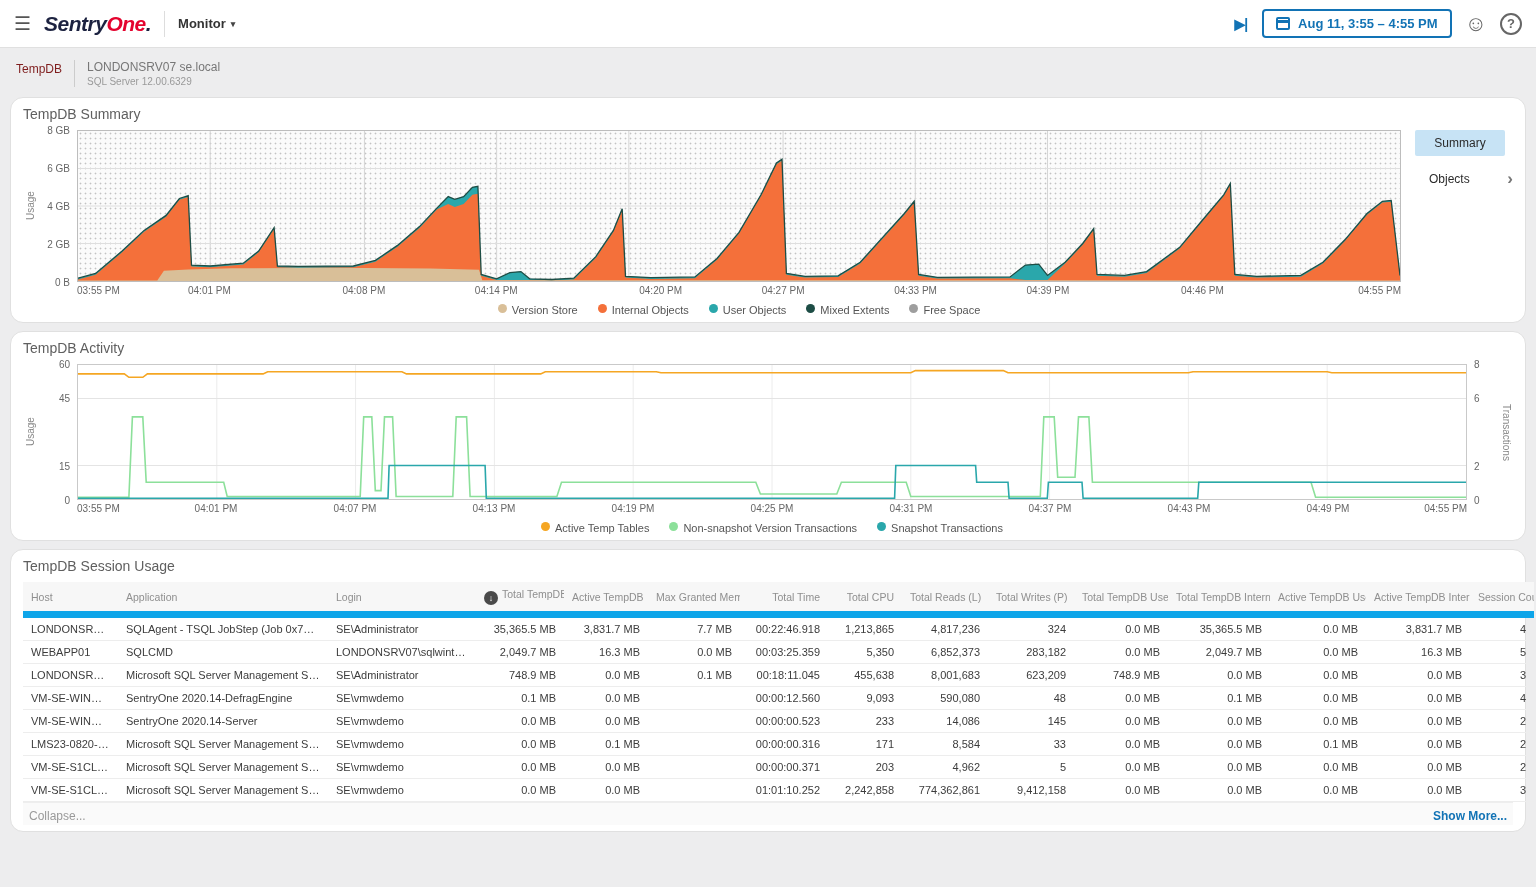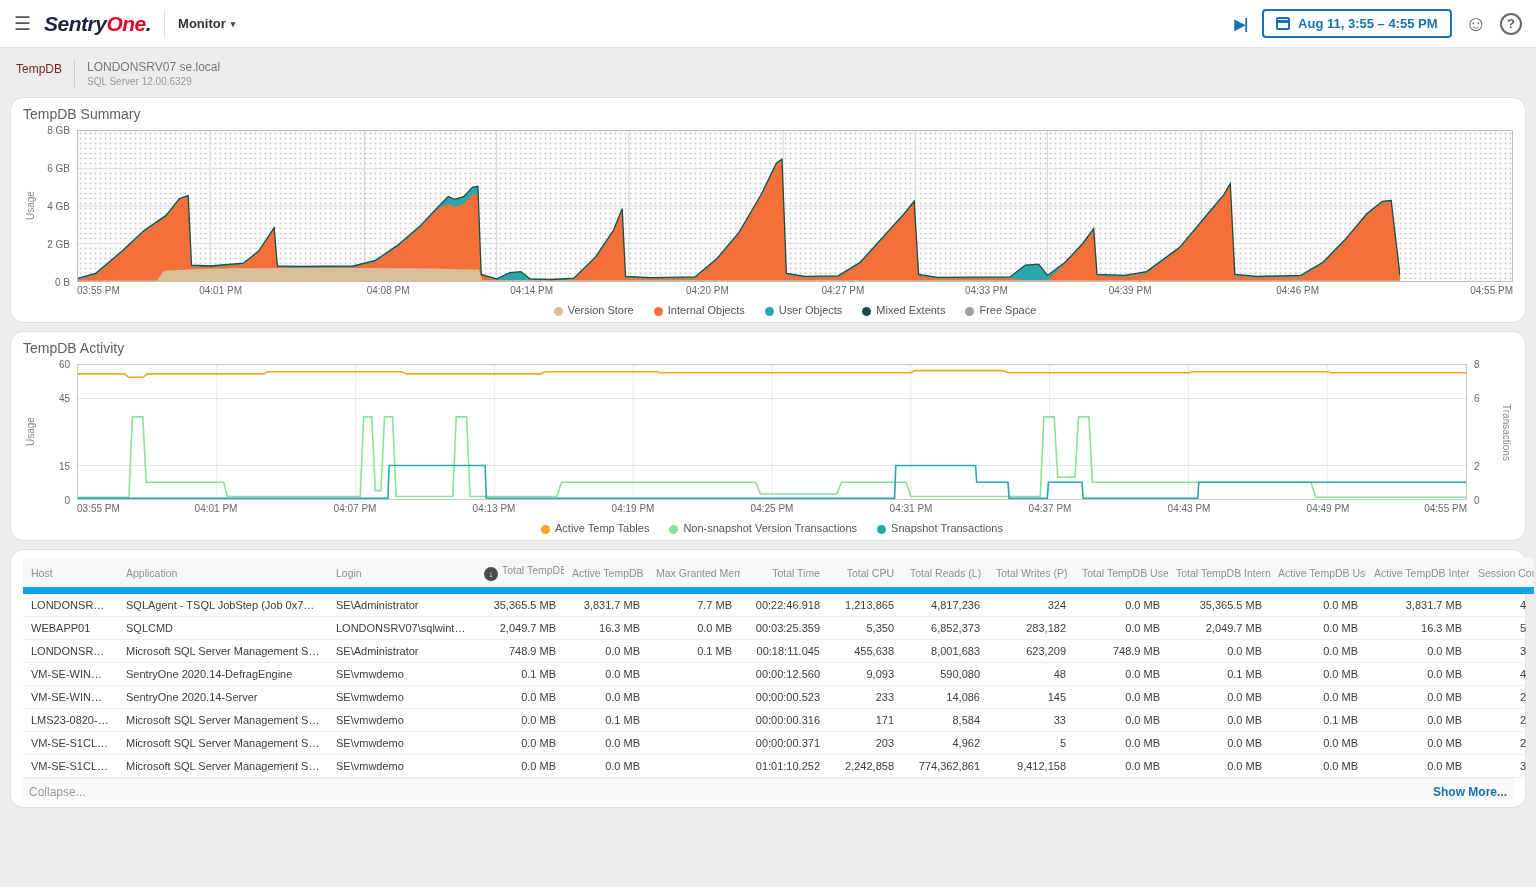--- a/index.html
+++ b/index.html
@@ -39,21 +39,21 @@
   .ylabel-v { width:14px; font-size:10px; color:#888; writing-mode:vertical-rl; transform:rotate(180deg); display:flex; align-items:center; justify-content:center; }
   .ylabel-v.noflip { transform:none; }
   .yticks { width:40px; position:relative; }
   .yticks span { position:absolute; right:7px; transform:translateY(-50%); font-size:10px; color:#666; white-space:nowrap; }
   .yticks.rside { width:32px; }
   .yticks.rside span { right:auto; left:7px; }
   .plot-col { flex:1; min-width:0; }
   .xticks { position:relative; height:14px; margin-top:3px; }
   .xticks span { position:absolute; font-size:10px; color:#666; white-space:nowrap; }
   .legend { display:flex; justify-content:center; gap:20px; margin-top:5px; font-size:11px; color:#555; align-items:center; }
-  .legend .item { display:flex; align-items:flex-end; gap:5px; }
+  .legend .item { display:flex; align-items:flex-start; gap:5px; }
   .legend .dot { width:9px; height:9px; border-radius:50%; display:inline-block; }
 
   
   #c1-plot { height:152px; position:relative; border:1px solid #bdbdbd;
     background-color:#fbfbfb;
     background-image:radial-gradient(#c3c3c3 0.9px, transparent 1.05px);
     background-size:5px 5px; }
   #c1-plot svg, #c2-plot svg { position:absolute; left:0; top:0; }
   .c1-yticks { height:152px; }
   .c1-ylabel { height:152px; }
@@ -168,20 +168,27 @@
           <span class="item">
             <span class="dot" style="background: rgb(29, 77, 69);"></span>
             <span>Mixed Extents</span>
           </span>
           <span class="item">
             <span class="dot" style="background: rgb(158, 158, 158);"></span>
             <span>Free Space</span>
           </span>
         </div>
     </div>
+    <div class="c1-right">
+      <button class="btn-summary">Summary</button>
+      <div class="btn-objects">
+        <span>Objects</span>
+        <span class="chev">›</span>
+      </div>
+    </div>
   </div>
 </div>
 
 <div class="panel">
   <div class="panel-title">TempDB Activity</div>
   <div class="chart-row">
     <div class="ylabel-v c2-ylabel">Usage</div>
     <div class="yticks c2-yticks" id="c2-yticks-l">
         <span style="top: 0%;">60</span>
         <span style="top: 25%;">45</span>
@@ -239,20 +246,21 @@
         <span style="top: 0%;">8</span>
         <span style="top: 25%;">6</span>
         <span style="top: 75%;">2</span>
         <span style="top: 100%;">0</span>
       </div>
     <div class="ylabel-v noflip c2-ylabel">Transactions</div>
   </div>
 </div>
 
 <div class="panel">
+  <div class="panel-title">TempDB Session Usage</div>
   <table>
     <colgroup id="colgroup">
         <col style="width: 95px;">
         <col style="width: 210px;">
         <col style="width: 148px;">
         <col style="width: 88px;">
         <col style="width: 84px;">
         <col style="width: 92px;">
         <col style="width: 88px;">
         <col style="width: 74px;">

